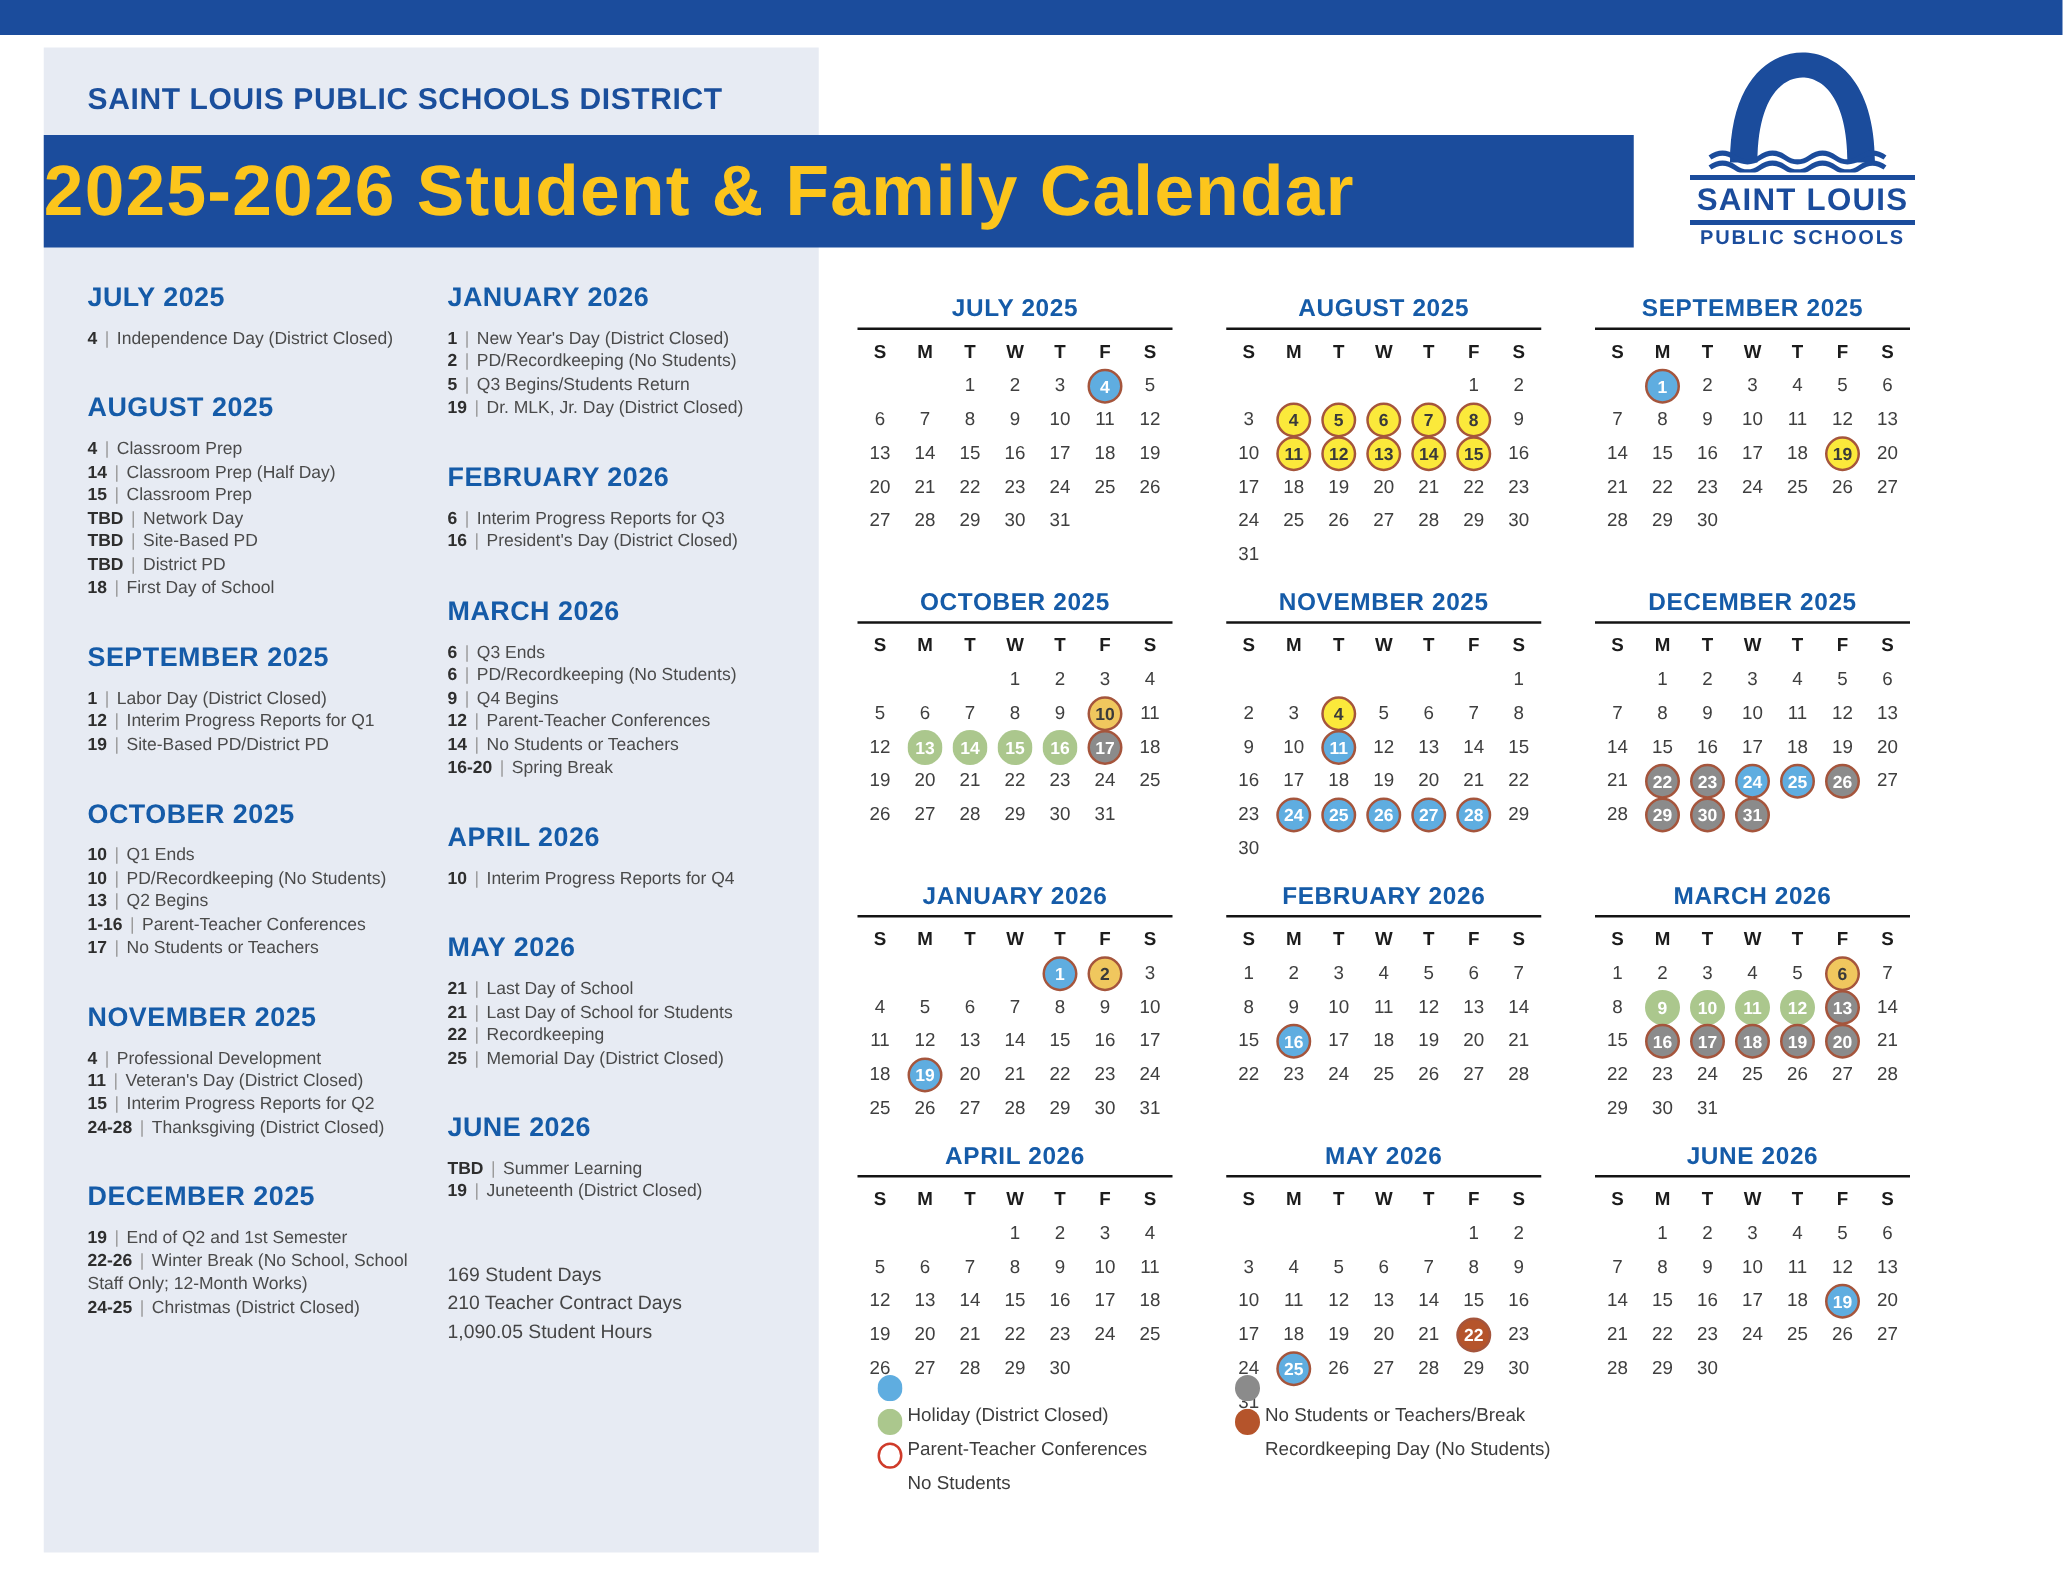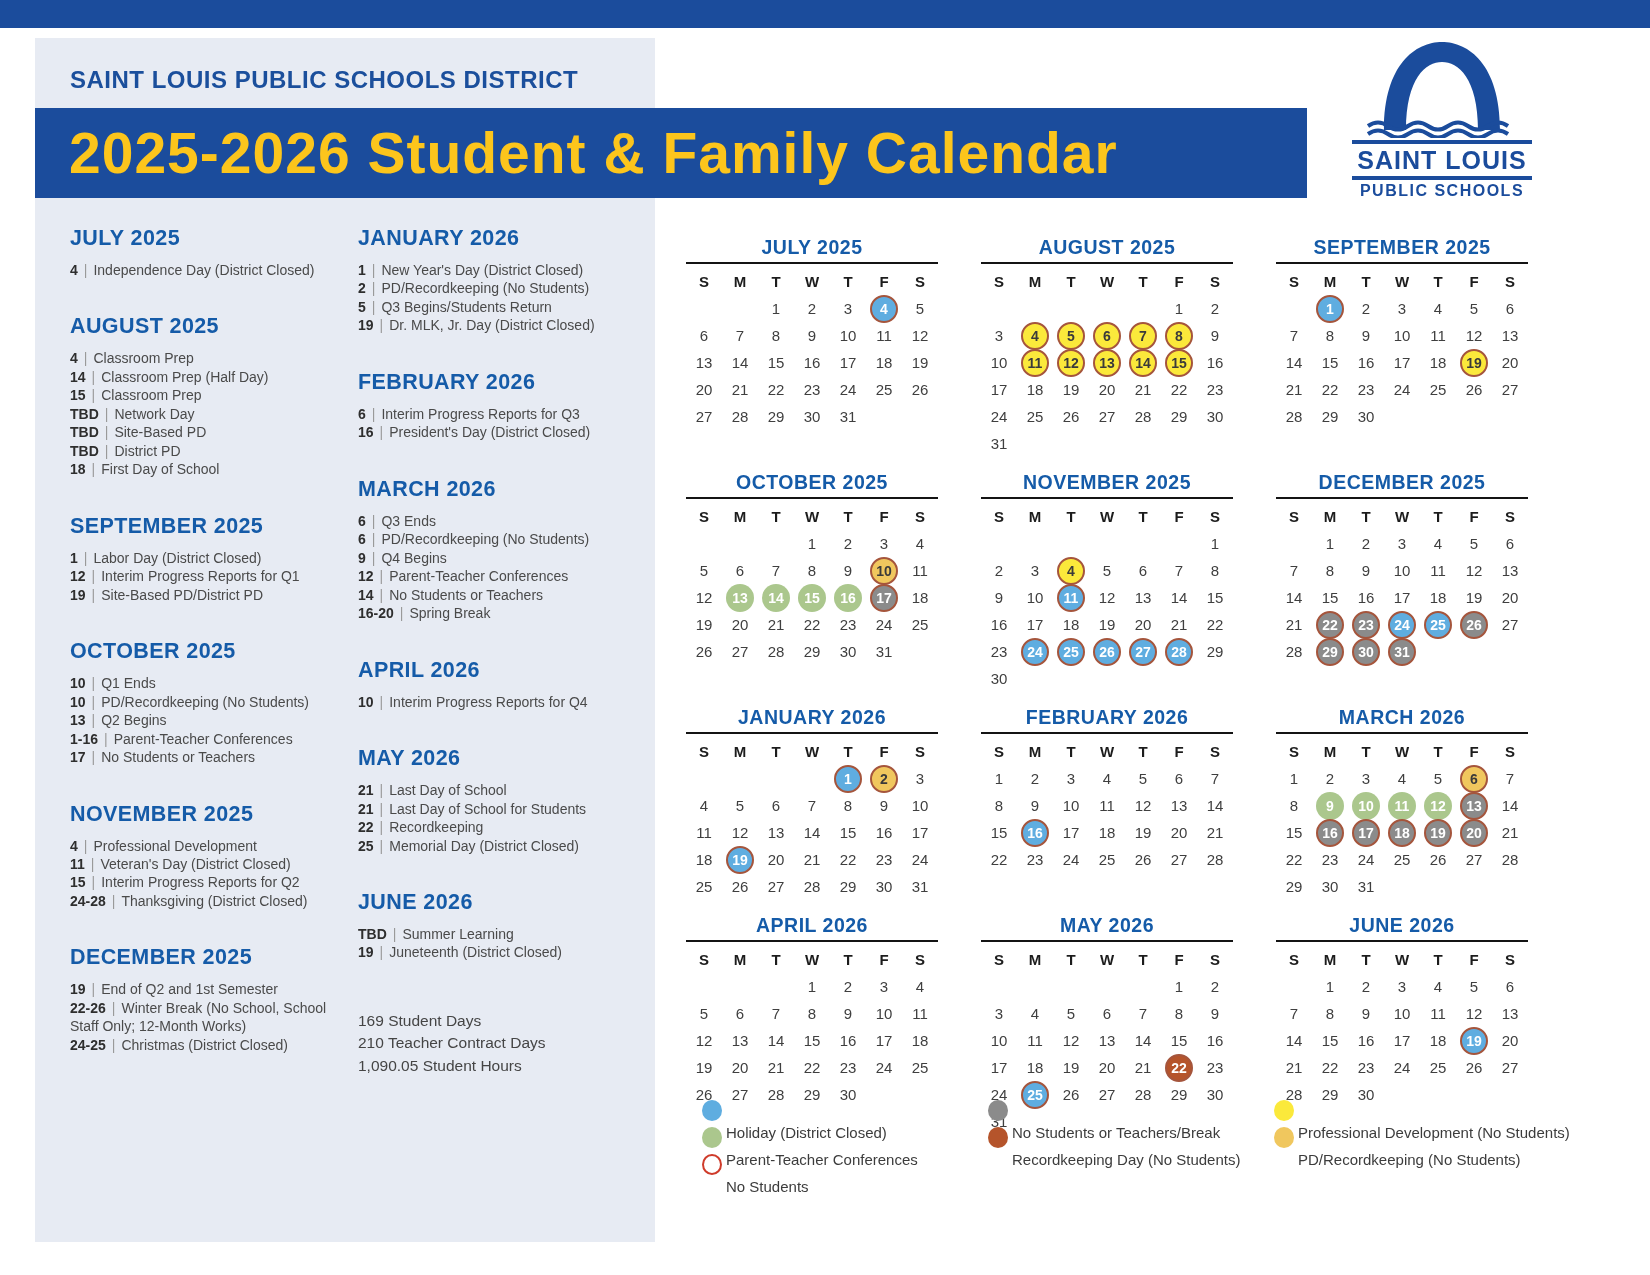--- a/index.html
+++ b/index.html
@@ -12,21 +12,21 @@
   .panel{position:absolute;left:35px;top:38px;width:620px;height:1204px;background:#e7ebf3;}
   .district{
     position:absolute;left:70px;top:66px;font-size:24px;font-weight:bold;
     color:#1b4f9c;letter-spacing:.5px;
   }
   .banner{
     position:absolute;left:35px;top:108px;width:1272px;height:90px;background:#1b4c9c;
     display:flex;align-items:center;
   }
   .banner .title{
-    color:#fcc51c;font-size:57px;font-weight:bold;padding-left:34px;letter-spacing:1px;white-space:nowrap;
+    color:#fcc51c;font-size:57px;font-weight:bold;letter-spacing:1px;white-space:nowrap;
   }
   
   .logo{position:absolute;left:1352px;top:34px;width:180px;text-align:center;color:#1b4c9c;}
   .logo svg{display:block;margin:0 auto;}
   .logo-rule{height:4px;background:#1b4c9c;margin:2px 0;}
   .logo-l1{font-size:25px;font-weight:bold;letter-spacing:1px;line-height:28px;}
   .logo-l2{font-size:16px;font-weight:bold;letter-spacing:1.5px;line-height:18px;}
   
   .event-col{position:absolute;top:226px;}
   .col1{left:70px;width:286px;}
@@ -1508,24 +1508,14 @@
       <div class="legend-col">
         <div class="legend-item">
           <span class="legend-dot c-break"></span>
           <span class="legend-label">No Students or Teachers/Break</span>
         </div>
         <div class="legend-item">
           <span class="legend-dot c-rec"></span>
           <span class="legend-label">Recordkeeping Day (No Students)</span>
         </div>
       </div>
-      <div class="legend-col">
-        <div class="legend-item">
-          <span class="legend-dot c-pd"></span>
-          <span class="legend-label">Professional Development (No Students)</span>
-        </div>
-        <div class="legend-item">
-          <span class="legend-dot c-pdrec"></span>
-          <span class="legend-label">PD/Recordkeeping (No Students)</span>
-        </div>
-      </div>
     </div>
 </div>
 
 </body></html>

